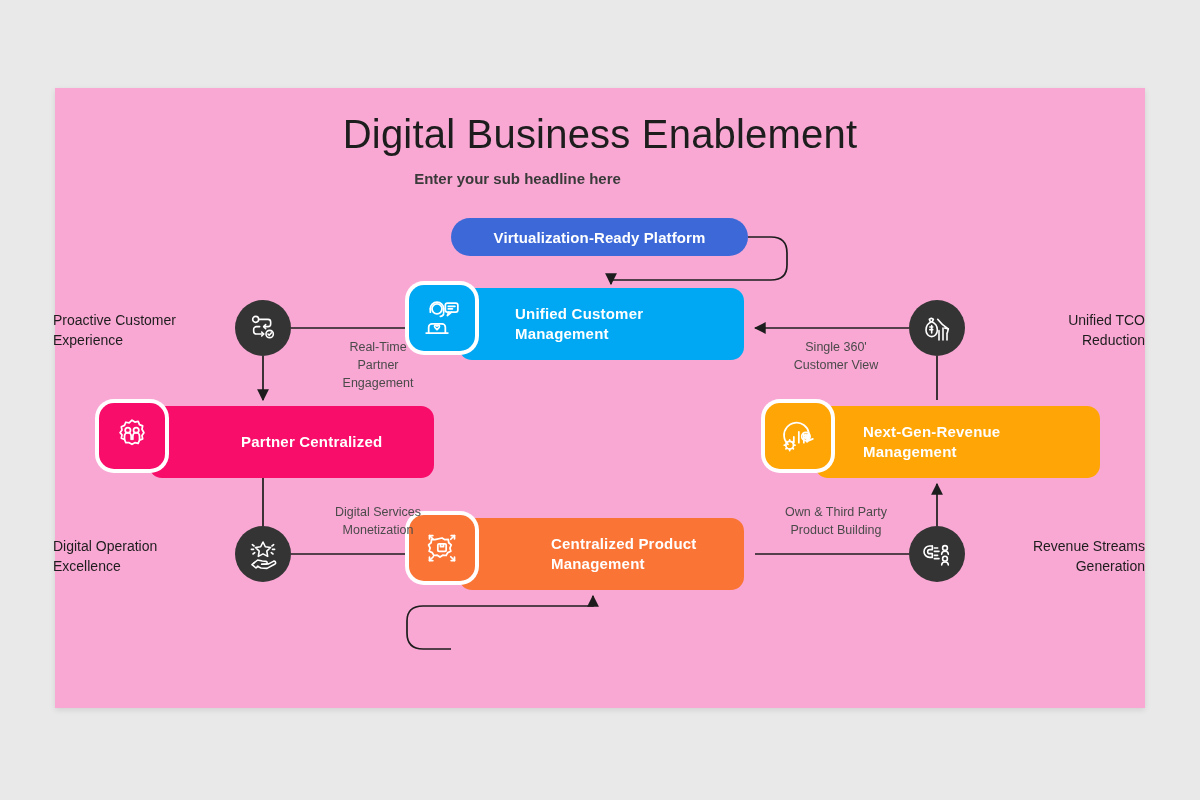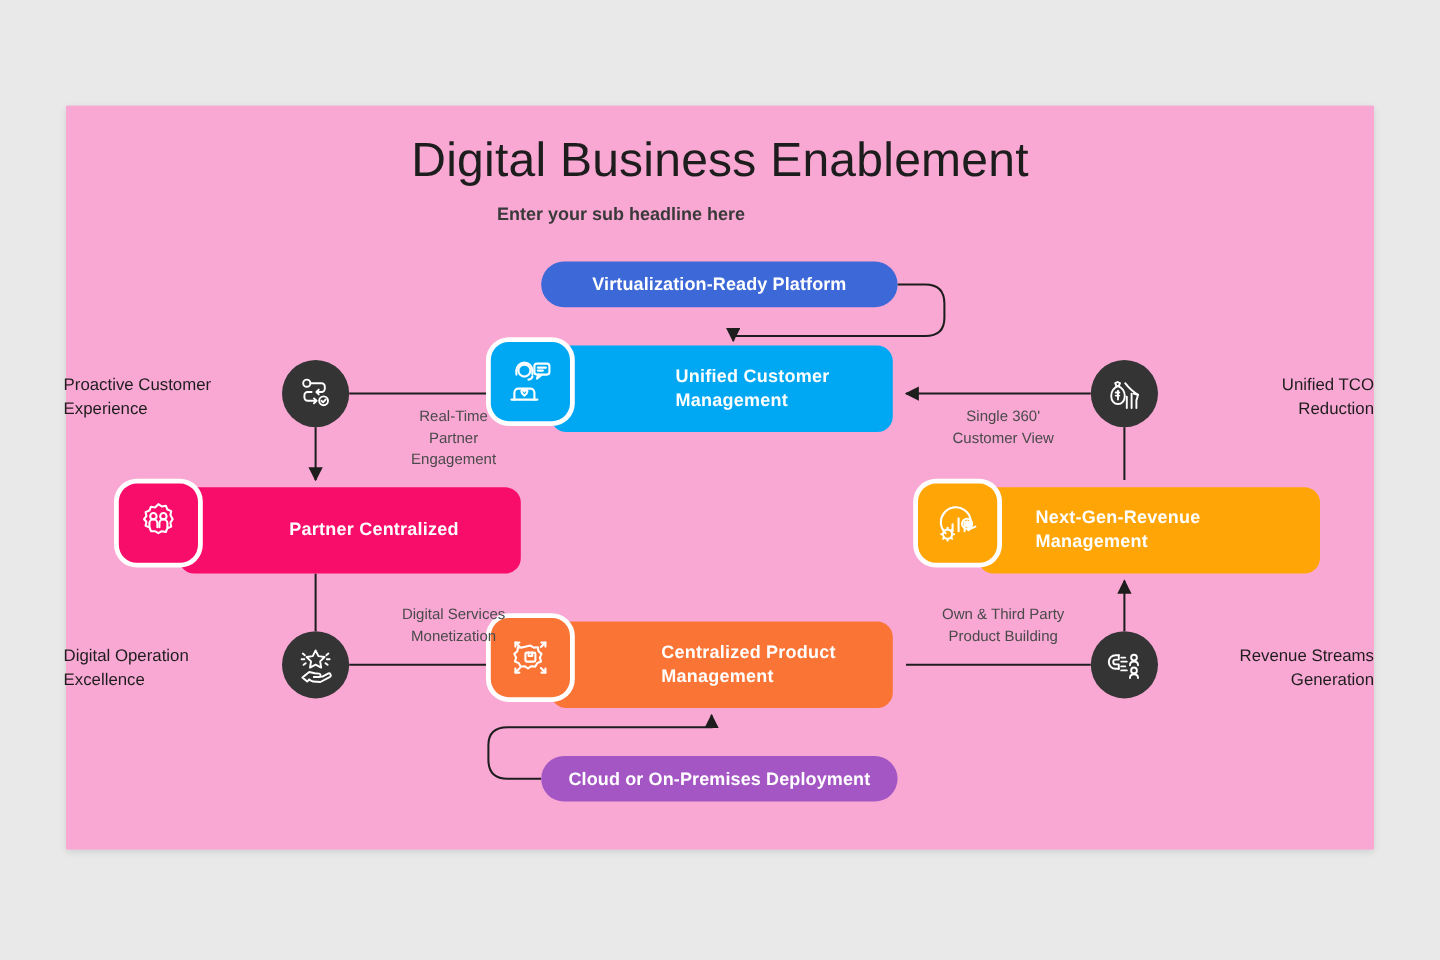--- a/index.html
+++ b/index.html
@@ -58,21 +58,21 @@
     position:absolute;
     width:66px;height:66px;
     border-radius:15px;
     box-shadow:0 0 0 4px #ffffff;
     display:flex;align-items:center;justify-content:center;
   }
   .icon-tile svg{width:40px;height:40px;display:block;}
   
   #card-blue{left:404px;top:200px;width:285px;background:#00a8f3;}
   #card-blue .icon-tile{left:-50px;top:-3px;background:#00a8f3;}
-  #card-blue .label{margin-left:104px;}
+  #card-blue .label{margin-left:56px;}
   
   #card-pink{left:94px;top:318px;width:285px;background:#f90d6a;}
   #card-pink .icon-tile{left:-50px;top:-3px;background:#f90d6a;}
   #card-pink .label{margin-left:92px;}
   
   #card-orange{left:404px;top:430px;width:285px;background:#fa7436;}
   #card-orange .icon-tile{left:-50px;top:-3px;background:#fa7436;}
   #card-orange .label{margin-left:92px;}
   
   #card-amber{left:760px;top:318px;width:285px;background:#ffa505;}
@@ -144,23 +144,20 @@
       <path d="M882,268 L882,312"></path>
 
       <path d="M882,438 L882,396" marker-end="url(#ah)"></path>
 
       <path d="M700,466 L854,466"></path>
     </g>
   </svg>
 
   <div class="pill" id="pill-top">
     <span>Virtualization-Ready Platform</span>
-  </div>
-  <div class="pill" id="pill-bottom">
-    <span>Cloud or On-Premises Deployment</span>
   </div>
 
   <div class="card" id="card-blue">
     <div class="icon-tile">
       <svg viewBox="0 0 48 48" fill="none" stroke="#fff" stroke-width="2.1" stroke-linecap="round" stroke-linejoin="round">
         <circle cx="18" cy="13" r="6"></circle>
         <path d="M10 13a8 8 0 0 1 16 0"></path>
         <path d="M10 13v4M26 13v4"></path>
         <path d="M26 19a4 4 0 0 1-4 3"></path>
         <rect x="28" y="6" width="15" height="11" rx="2.5"></rect>

